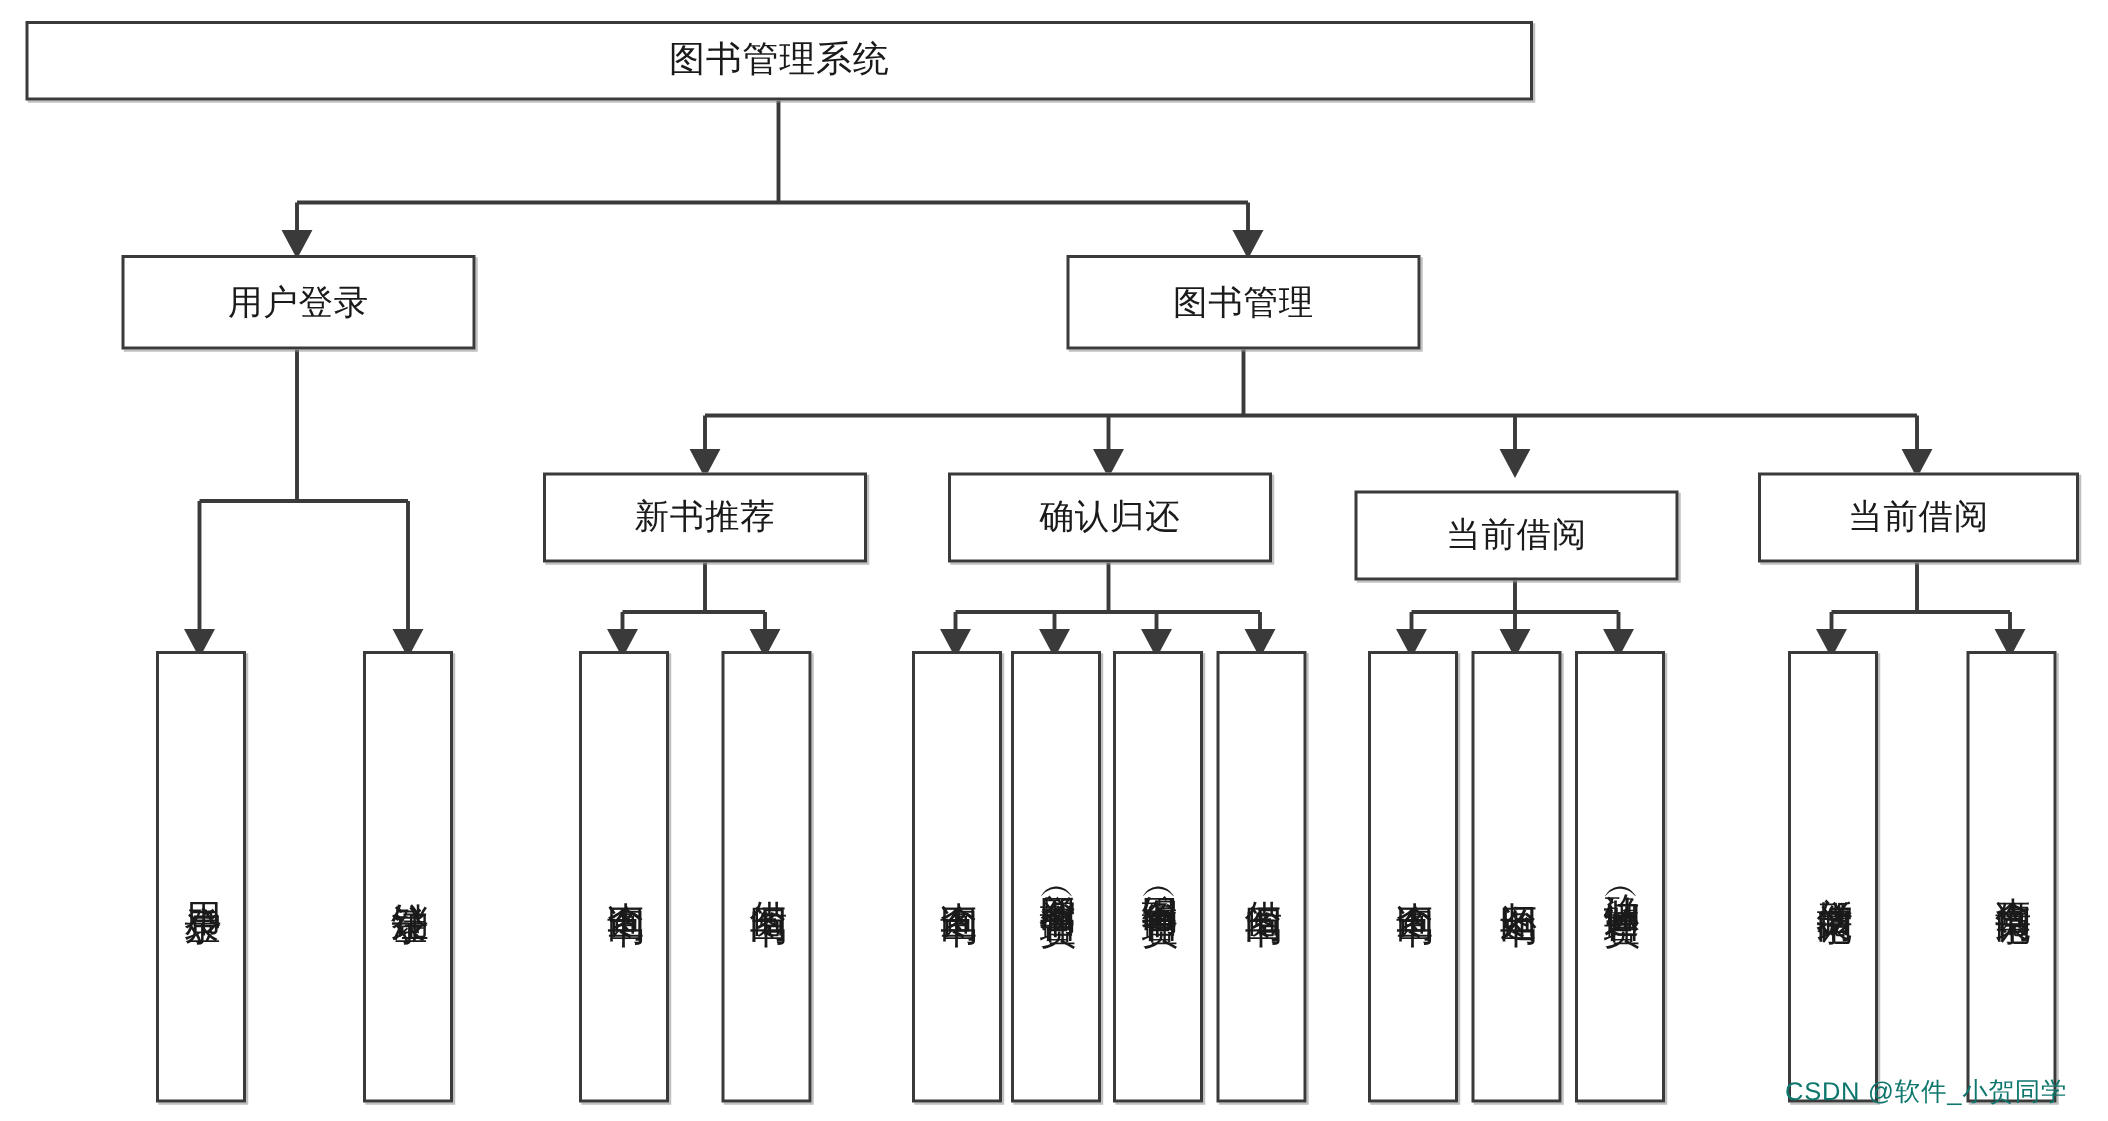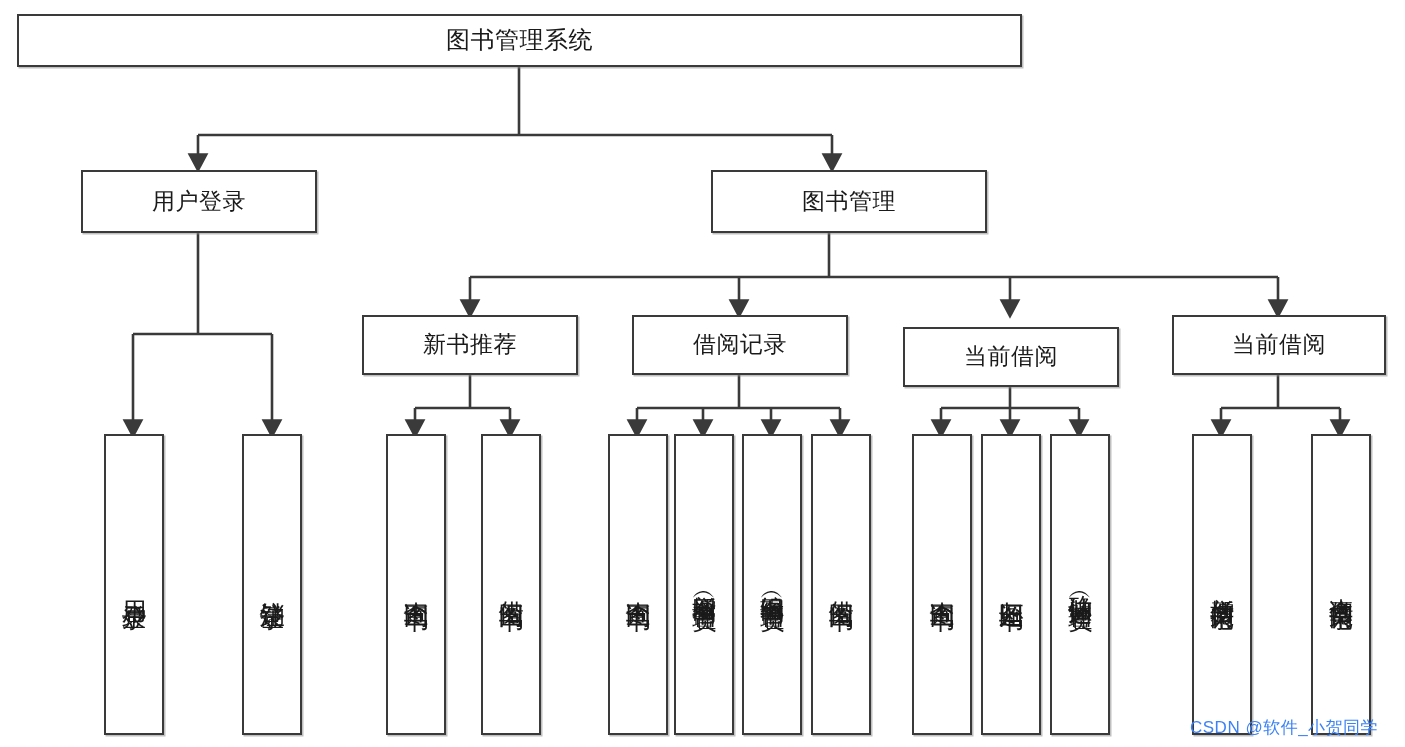--- a/index.html
+++ b/index.html
@@ -62,21 +62,21 @@
     line-height: 1.02;
     letter-spacing: 2px;
     white-space: nowrap;
   }
   .node.v.tall .label {
     font-size: 24px;
   }
   .watermark {
     position: absolute;
     font-size: 17px;
-    color: #3b82f6;
+    color: #0f766e;
     white-space: nowrap;
     letter-spacing: 0.5px;
   }
 </style>
 </head>
 <body>
 
 <div id="canvas">
 
   <svg id="edges" viewBox="0 0 1405 747" xmlns="http://www.w3.org/2000/svg">
@@ -129,29 +129,29 @@
     </g>
   </svg>
 
   <div class="node h root" style="left:17px; top:14px; width:1005px; height:53px;">
     <span class="label">图书管理系统</span>
   </div>
 
   <div class="node h" style="left:81px; top:170px; width:236px; height:63px;">
     <span class="label">用户登录</span>
   </div>
-  <div class="node h" style="left:711px; top:170px; width:276px; height:63px;">
+  <div class="node h" style="left:711px; top:170px; width:236px; height:63px;">
     <span class="label">图书管理</span>
   </div>
 
   <div class="node h" style="left:362px; top:315px; width:216px; height:60px;">
     <span class="label">新书推荐</span>
   </div>
   <div class="node h" style="left:632px; top:315px; width:216px; height:60px;">
-    <span class="label">借阅记录</span>
+    <span class="label">确认归还</span>
   </div>
   <div class="node h" style="left:903px; top:315px; width:216px; height:60px;margin-top:12px;">
     <span class="label">当前借阅</span>
   </div>
   <div class="node h" style="left:1172px; top:315px; width:214px; height:60px;">
     <span class="label">当前借阅</span>
   </div>
 
   <div class="node v" style="left:104px; top:434px; width:60px; height:301px;">
     <span class="label">用户登录</span>

